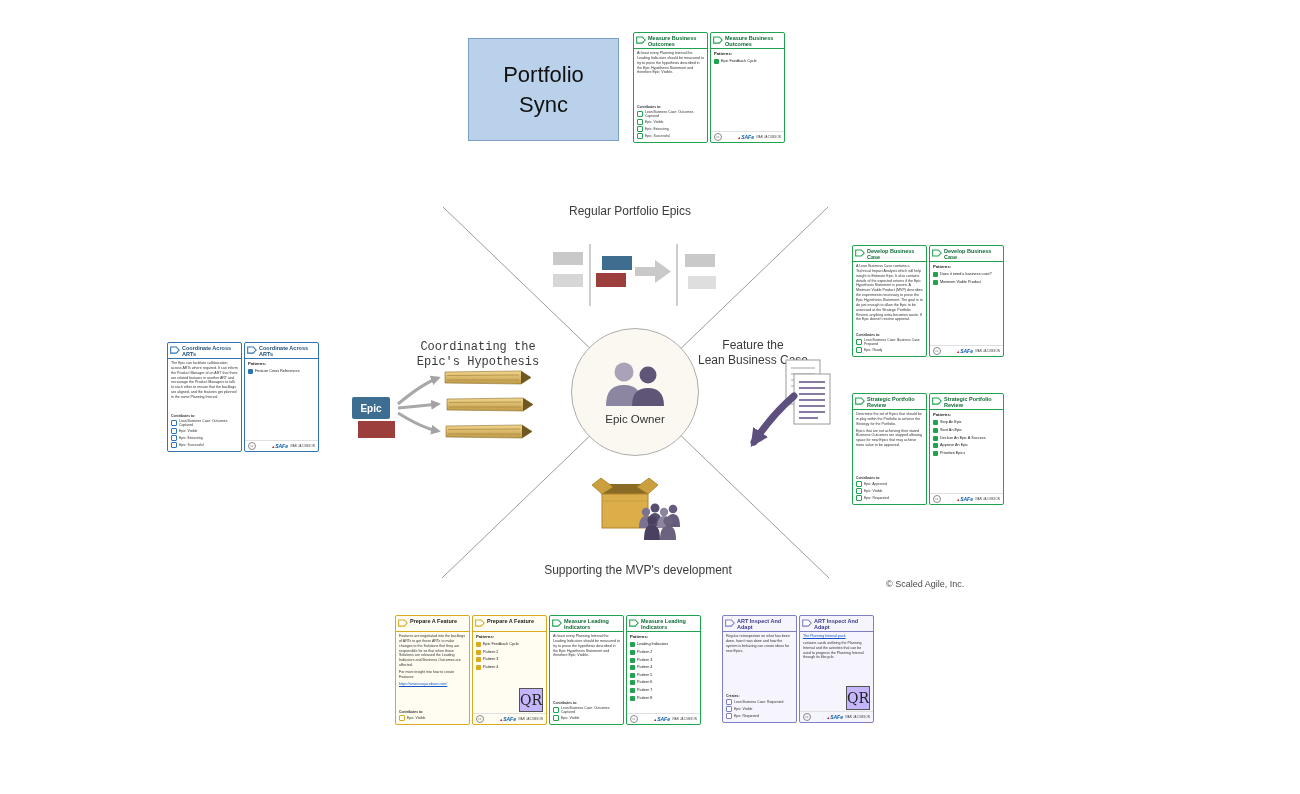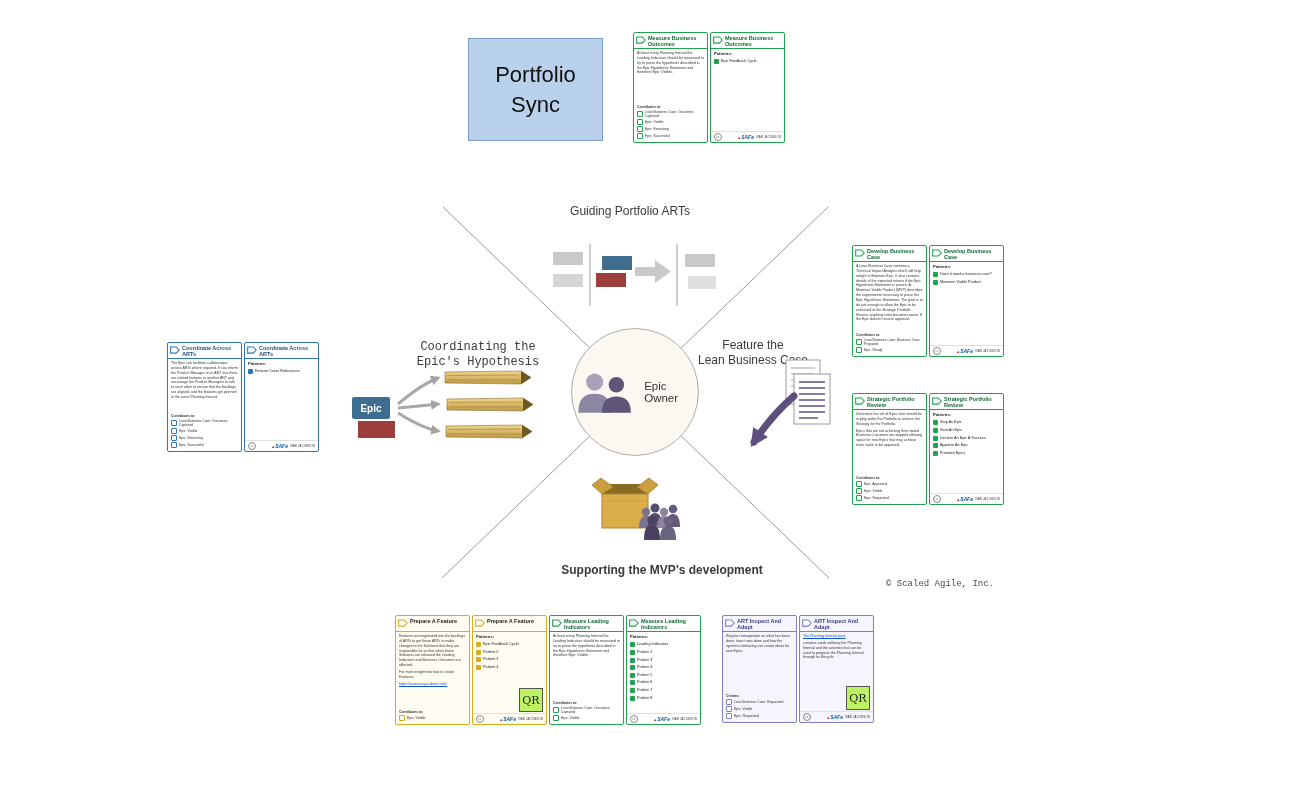--- a/index.html
+++ b/index.html
@@ -4,31 +4,31 @@
 <style>
   html,body{margin:0;padding:0;}
   body{width:1300px;height:794px;background:#ffffff;font-family:"Liberation Sans",sans-serif;position:relative;overflow:hidden;}
   svg.g{position:absolute;overflow:visible;}
 
   
   .dlabel{position:absolute;font-size:12px;color:#3a3a3a;text-align:center;line-height:1.25;}
   #label-top{left:540px;top:204px;width:180px;}
   #label-left{left:398px;top:340px;width:160px;font-family:Liberation Mono, monospace;}
   #label-right{left:686px;top:338px;width:134px;}
-  #label-bottom{left:556px;top:563px;width:212px;font-weight:bold;}
-  #copyright{position:absolute;left:886px;top:579px;font-size:9px;color:#4a4a4a;font-family:Liberation Mono, monospace;}
+  #label-bottom{left:532px;top:563px;width:212px;}
+  #copyright{position:absolute;left:886px;top:579px;font-size:9px;color:#4a4a4a;}
 
   
-  #portfolio-sync{position:absolute;left:468px;top:38px;width:135px;height:103px;background:#b9d1ea;
+  #portfolio-sync{position:absolute;left:468px;top:38px;width:151px;height:103px;background:#b9d1ea;
     border:1px solid #7d9ec5;display:flex;align-items:center;justify-content:center;text-align:center;
     font-family:cursive,sans-serif;font-size:22px;color:#111;line-height:1.35;padding:0 27px;box-sizing:border-box;}
 
   
   #center-circle{position:absolute;left:571px;top:328px;width:128px;height:128px;border-radius:50%;
-    background:#faf8f0;border:1px solid #adadad;display:flex;flex-direction:row;align-items:center;
+    background:#faf8f0;border:1px solid #adadad;display:flex;flex-direction:column;align-items:center;
     justify-content:center;gap:7px;z-index:5;box-sizing:border-box;}
   #epic-owner-label{font-size:11.5px;color:#333;}
 
   
   .card-pair{position:absolute;display:flex;gap:2px;}
   #pair-measure-business-outcomes{left:633px;top:32px;height:111px;}
   #pair-develop-business-case{left:852px;top:245px;height:112px;}
   #pair-strategic-portfolio-review{left:852px;top:393px;height:112px;}
   #pair-coordinate-across-arts{left:167px;top:342px;height:110px;}
   #pair-prepare-a-feature{left:395px;top:615px;height:110px;}
@@ -52,35 +52,35 @@
   .contrib-row{display:flex;gap:2px;align-items:center;margin:1px 0;}
   .contrib-icon{width:4px;height:4px;border:1px solid var(--accent);background:#fff;flex:none;border-radius:1px;}
   .card-footer{height:10px;border-top:1px solid #e0e0e0;display:flex;align-items:center;gap:2px;padding:0 3px;flex:none;}
   .cc-badge{width:6px;height:6px;border:1px solid #8a8a8a;border-radius:50%;font-size:3px;display:flex;
     align-items:center;justify-content:center;color:#666;flex:none;}
   .safe-logo{margin-left:auto;font-size:5px;font-weight:700;font-style:italic;color:#0a5ea8;}
   .safe-mark{color:#cc2222;font-size:4px;}
   .ivar-logo{font-size:2.8px;color:#333;letter-spacing:.2px;white-space:nowrap;}
   .qr-row{display:flex;justify-content:flex-end;padding:1px 3px;flex:none;}
   .qr-box{width:22px;height:22px;border:1px solid #555;display:flex;align-items:center;justify-content:center;
-    font-family:"DejaVu Serif",serif;font-size:11px;color:#222;background:#bef264;}
+    font-family:"DejaVu Serif",serif;font-size:14px;color:#222;background:#c4b5fd;}
 </style>
 </head>
 <body>
 
 <svg class="g" style="left:0;top:0" width="1300" height="794" viewBox="0 0 1300 794">
   <line x1="443" y1="207" x2="829" y2="578" stroke="#9b9b9b" stroke-width="1"></line>
   <line x1="828" y1="207" x2="442" y2="578" stroke="#9b9b9b" stroke-width="1"></line>
 </svg>
 
 <div id="portfolio-sync">
   <span>Portfolio Sync</span>
 </div>
 
-<div class="dlabel" id="label-top">Guiding Portfolio ARTs</div>
+<div class="dlabel" id="label-top">Regular Portfolio Epics</div>
 <div class="dlabel" id="label-left">
   <div>Coordinating the</div>
   <div>Epic's Hypothesis</div>
 </div>
 <div class="dlabel" id="label-right">
   <div>Feature the</div>
   <div>Lean Business Case</div>
 </div>
 <div class="dlabel" id="label-bottom">Supporting the MVP's development</div>
 <div id="copyright">© Scaled Agile, Inc.</div>

